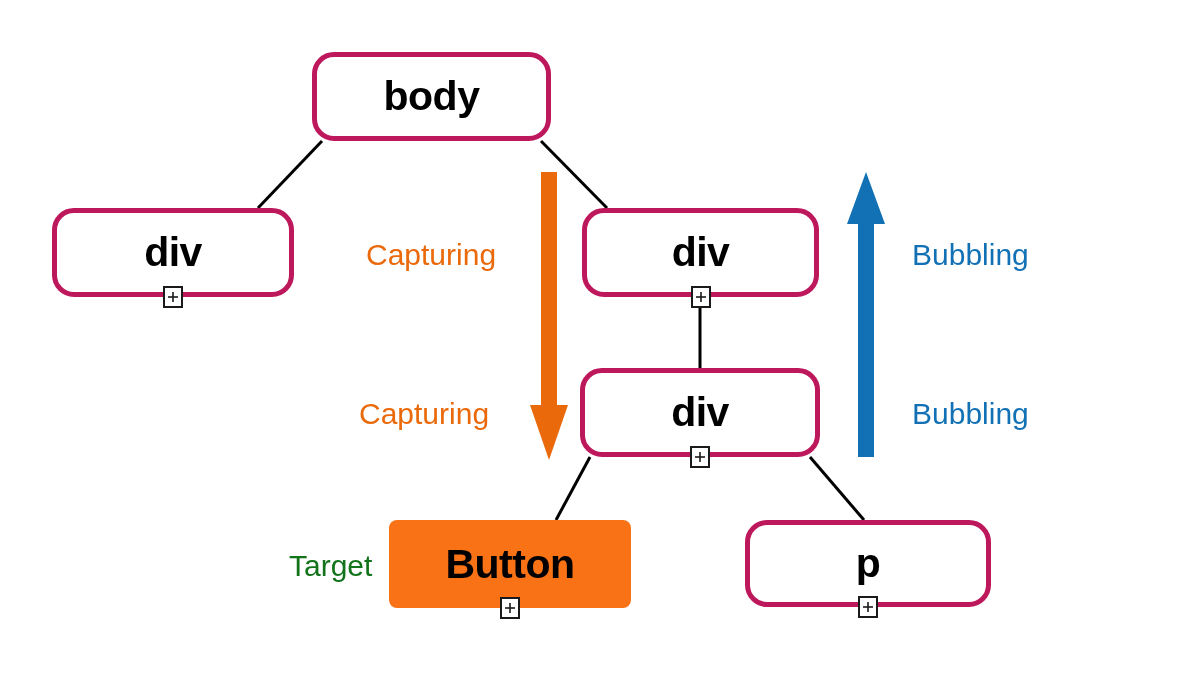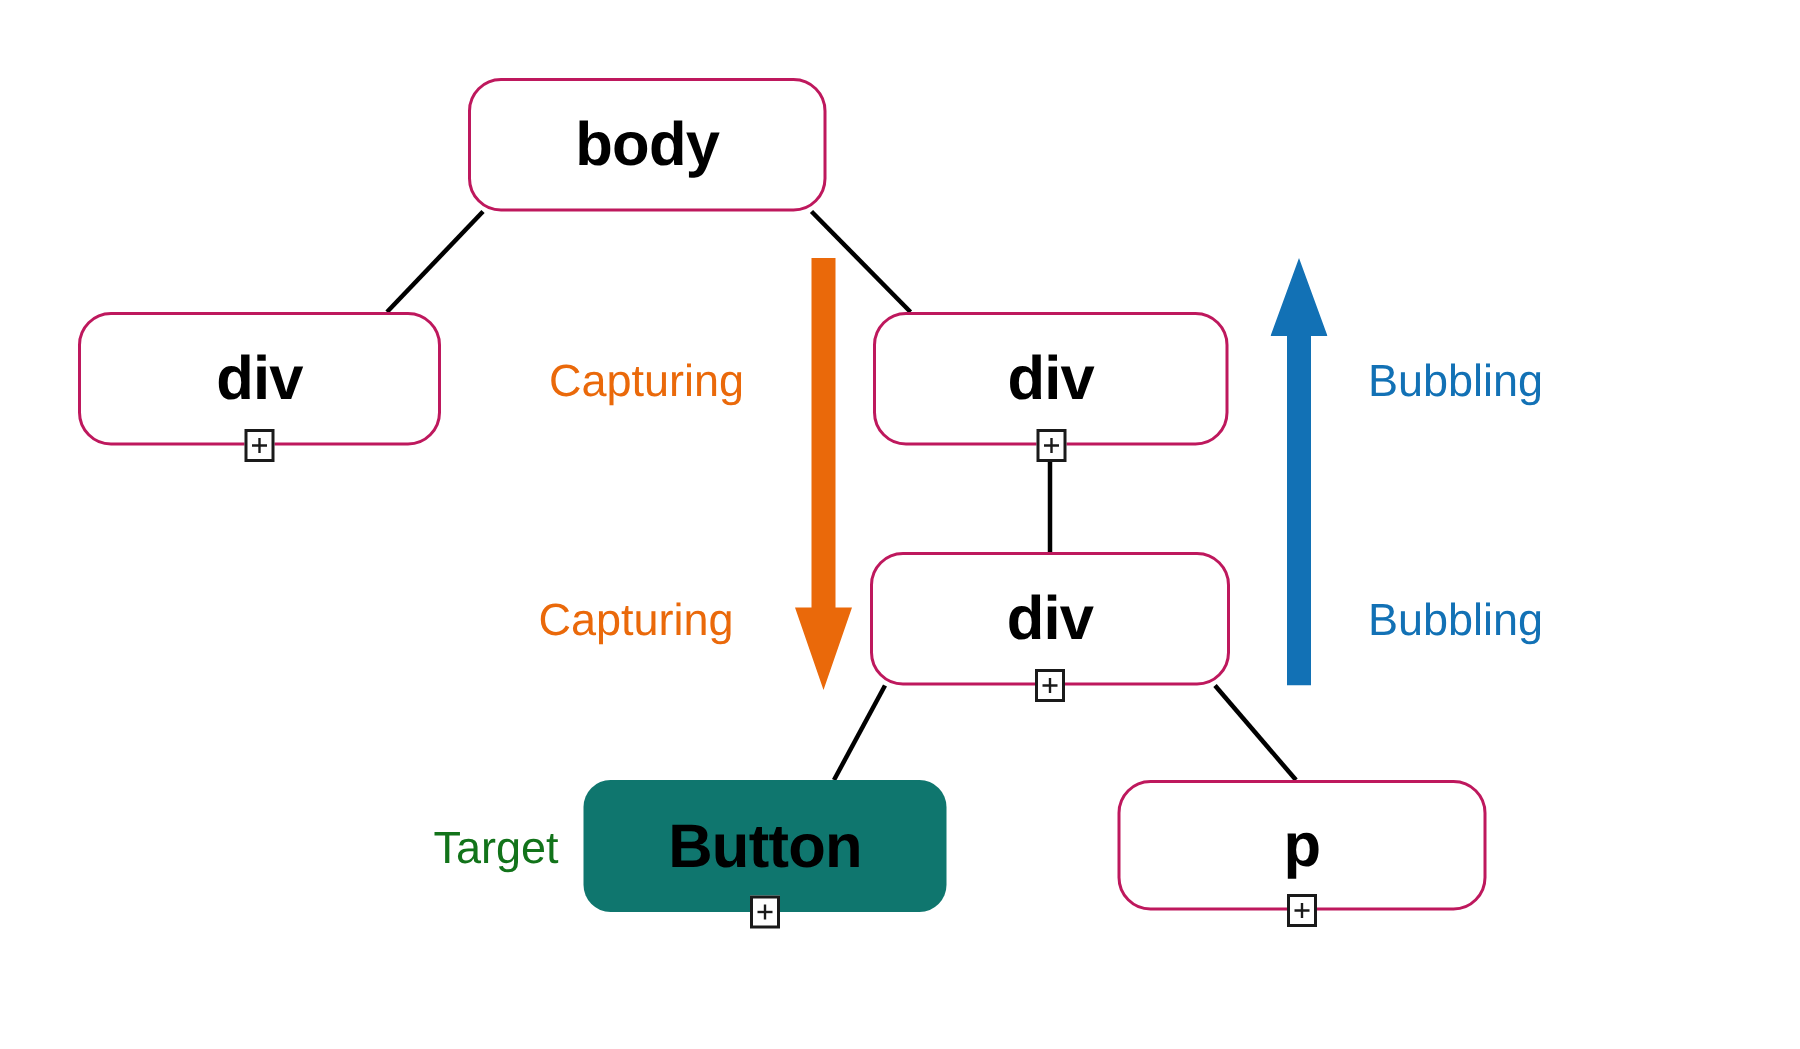--- a/index.html
+++ b/index.html
@@ -21,41 +21,41 @@
   #edges {
     position: absolute;
     left: 0;
     top: 0;
     width: 1200px;
     height: 699px;
   }
   .node {
     position: absolute;
     box-sizing: border-box;
-    border: 2px solid #be185d;
+    border: 5px solid #be185d;
     border-radius: 22px;
     background: #ffffff;
     display: flex;
     align-items: center;
     justify-content: center;
     z-index: 3;
   }
   .node-label {
     font-family: "Liberation Sans", sans-serif;
     font-weight: bold;
     font-size: 41px;
     line-height: 1;
     color: #000000;
     letter-spacing: -0.5px;
     user-select: none;
   }
   .node.target-node {
     border: none;
-    background: #0f766e;
-    border-radius: 18px;
+    background: #f97316;
+    border-radius: 8px;
     justify-content: center;
   }
   
   .plus-handle {
     position: absolute;
     width: 20px;
     height: 22px;
     box-sizing: border-box;
     border: 2px solid #1a1a1a;
     background: #ffffff;

